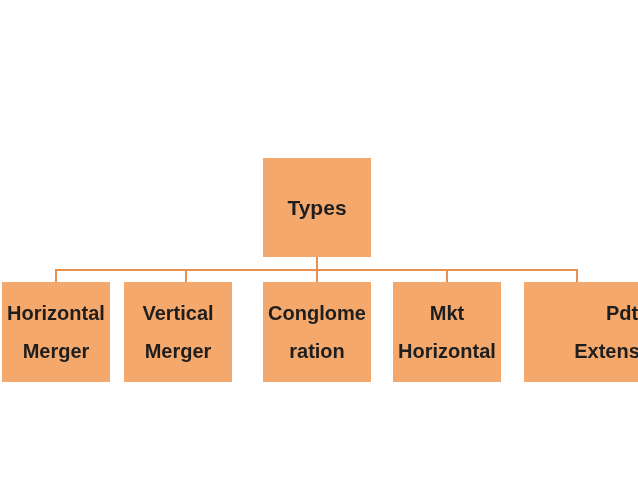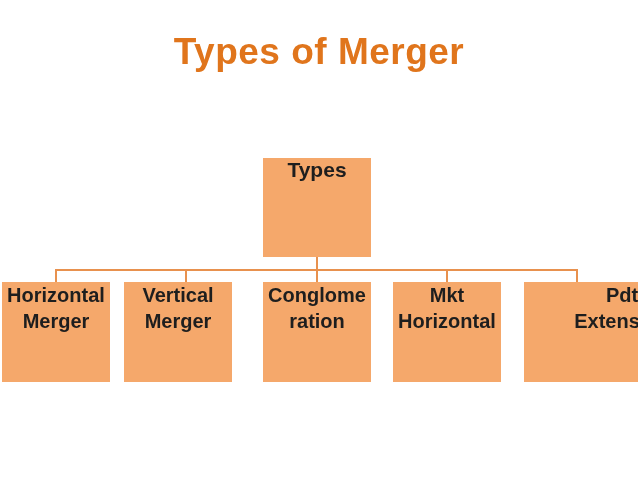--- a/index.html
+++ b/index.html
@@ -32,33 +32,34 @@
     font-weight:bold;
     color:var(--title-orange);
     letter-spacing:0.5px;
   }
   .node{
     position:absolute;
     background:var(--node-fill);
     color:var(--node-text);
     font-weight:bold;
     display:flex;
+    align-items:center;
     justify-content:center;
     text-align:center;
   }
   .node.root{
     left:263px; top:158px;
     width:108px; height:99px;
     font-size:21px;
   }
   .node.child{
     top:282px;
     width:108px; height:100px;
     font-size:20px;
-    line-height:26px;
+    line-height:38px;
   }
   .node.child .lbl{white-space:pre-line;}
   .node.root .lbl{white-space:pre-line;}
   .c1{left:2px;}
   .c2{left:124px;}
   .c3{left:263px;}
   .c4{left:393px;}
   .c5{left:524px;padding-left:44px;}
   .conn{
     position:absolute;
@@ -71,21 +72,20 @@
   .d2{left:185px;}
   .d3{left:316px;}
   .d4{left:446px;}
   .d5{left:576px;}
 </style>
 </head>
 <body>
 
 <div class="slide">
 
-  <div class="title">Types of Merger</div>
 
   <div class="node root">
     <span class="lbl">Types</span>
   </div>
 
   <div class="conn stub"></div>
   <div class="conn rail"></div>
   <div class="conn drop d1"></div>
   <div class="conn drop d2"></div>
   <div class="conn drop d3"></div>

